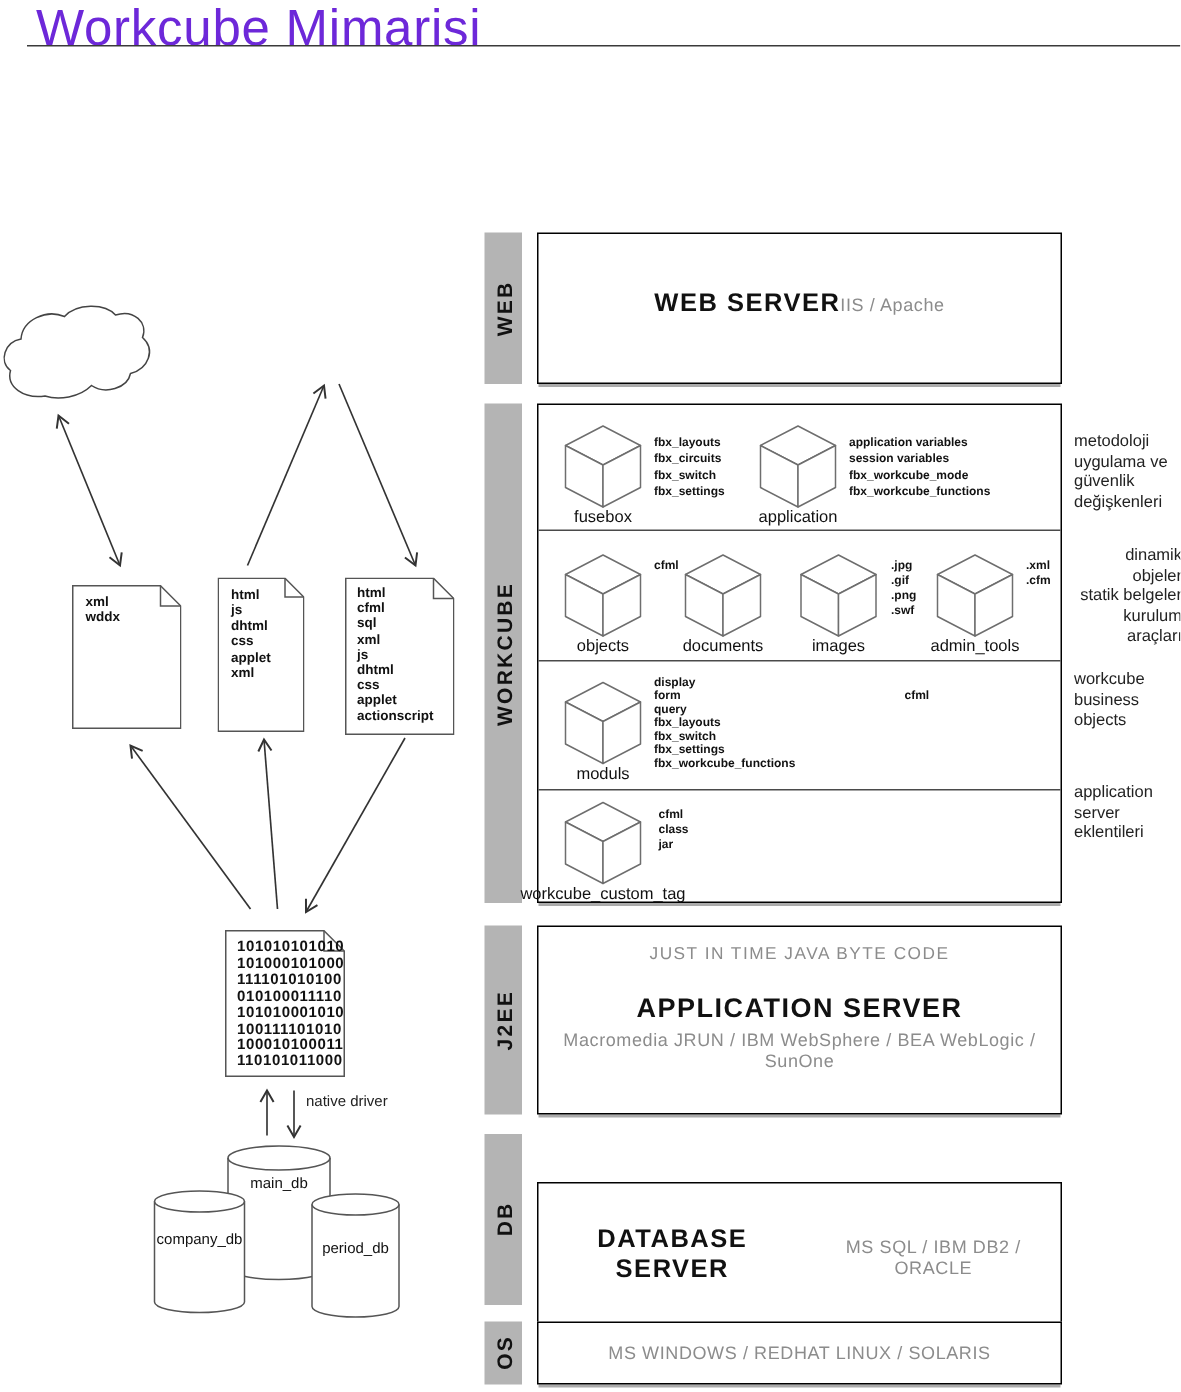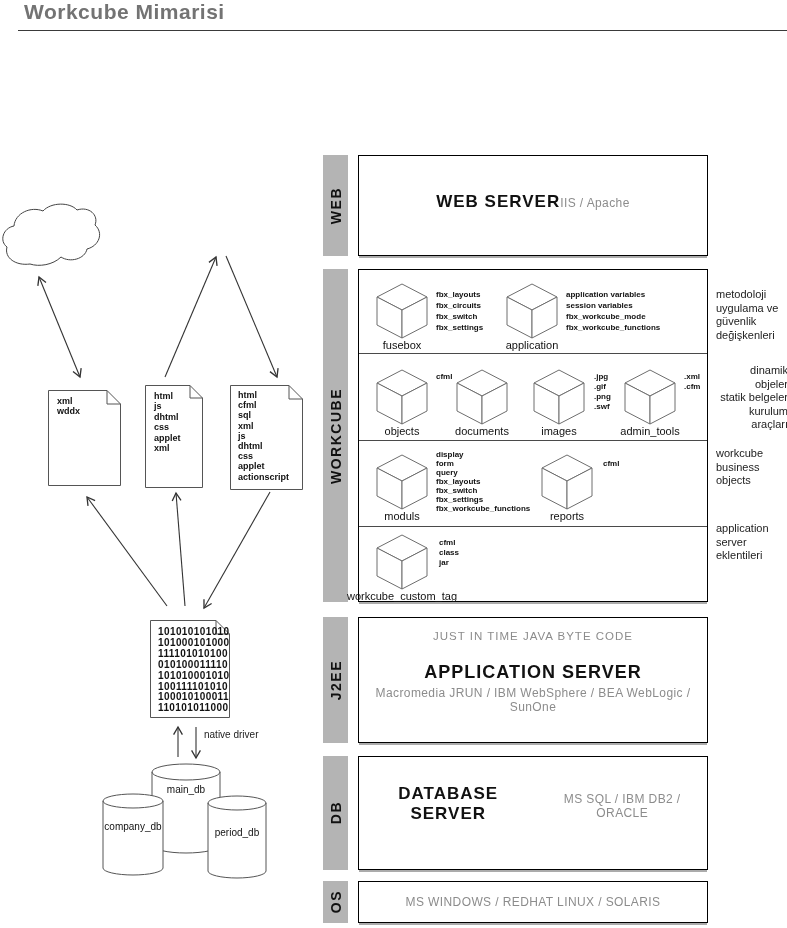--- a/index.html
+++ b/index.html
@@ -1,21 +1,21 @@
 <!DOCTYPE html>
 <html><head>
 <meta charset="utf-8">
 <style>
   * { margin:0; padding:0; box-sizing:border-box; }
   html,body { background:#fff; }
   body { font-family:"Liberation Sans", sans-serif; color:#1a1a1a; }
   #stage { position:relative; width:787px; height:928px; background:#fff; overflow:hidden; }
 
   
-  .page-title { position:absolute; left:24px; top:0px; font-size:21px; font-weight:700; letter-spacing:0.5px; color:#737373; }
+  .page-title { position:absolute; left:24px; top:0px; font-size:34px; font-weight:400; letter-spacing:0.5px; color:#6d28d9; }
   .title-rule { position:absolute; left:18px; right:0; top:30px; border-top:1px solid #3a3a3a; }
 
   
   #overlay { position:absolute; left:0; top:0; z-index:1; }
 
   
   .doc { position:absolute; z-index:2; }
   .doc svg { position:absolute; left:0; top:0; }
   .doc-lines { position:relative; padding:6px 0 0 9px; font-size:9px; font-weight:700; line-height:10.4px; color:#111; }
   .doc-lines.tight { line-height:10.2px; padding-top:5px; padding-left:8px; }
@@ -297,30 +297,20 @@
     <div class="cube-tags lh9" style="left:77px; top:180px;">
         <div>display</div>
         <div>form</div>
         <div>query</div>
         <div>fbx_layouts</div>
         <div>fbx_switch</div>
         <div>fbx_settings</div>
         <div>fbx_workcube_functions</div>
       </div>
 
-    <div class="cube-group" style="left:182px; top:184px;">
-      <svg width="52" height="56">
-          <g fill="#fff" stroke="#6e6e6e" stroke-width="1" stroke-linejoin="round">
-            <polygon points="26,1 51,14 26,27 1,14"></polygon>
-            <polygon points="1,14 26,27 26,55 1,42"></polygon>
-            <polygon points="51,14 26,27 26,55 51,42"></polygon>
-          </g>
-        </svg>
-      <div class="cube-name">reports</div>
-    </div>
     <div class="cube-tags lh10" style="left:244px; top:189px;">
         <div>cfml</div>
       </div>
 
     <div class="cube-group" style="left:17px; top:264px;">
       <svg width="52" height="56">
           <g fill="#fff" stroke="#6e6e6e" stroke-width="1" stroke-linejoin="round">
             <polygon points="26,1 51,14 26,27 1,14"></polygon>
             <polygon points="1,14 26,27 26,55 1,42"></polygon>
             <polygon points="51,14 26,27 26,55 51,42"></polygon>
@@ -358,21 +348,21 @@
     </div>
 
   <div class="layer-box" style="top:617px; height:126px;">
     <div class="jit-note">JUST IN TIME JAVA BYTE CODE</div>
     <div class="app-group">
       <div class="box-title">APPLICATION SERVER</div>
       <div class="box-sub">Macromedia JRUN / IBM WebSphere / BEA WebLogic / SunOne</div>
     </div>
   </div>
 
-  <div class="layer-box center-col" style="top:756px; height:114px;">
+  <div class="layer-box center-col" style="top:788px; height:114px;">
     <div class="box-title" style="transform:translateY(-9px)">DATABASE SERVER</div>
     <div class="box-sub" style="transform:translateY(-9px)">MS SQL / IBM DB2 / ORACLE</div>
   </div>
 
   <div class="layer-box center-col" style="top:881px; height:42px;">
     <div class="box-sub" style="margin-top:0">MS WINDOWS / REDHAT LINUX / SOLARIS</div>
   </div>
 
 </div>
 

